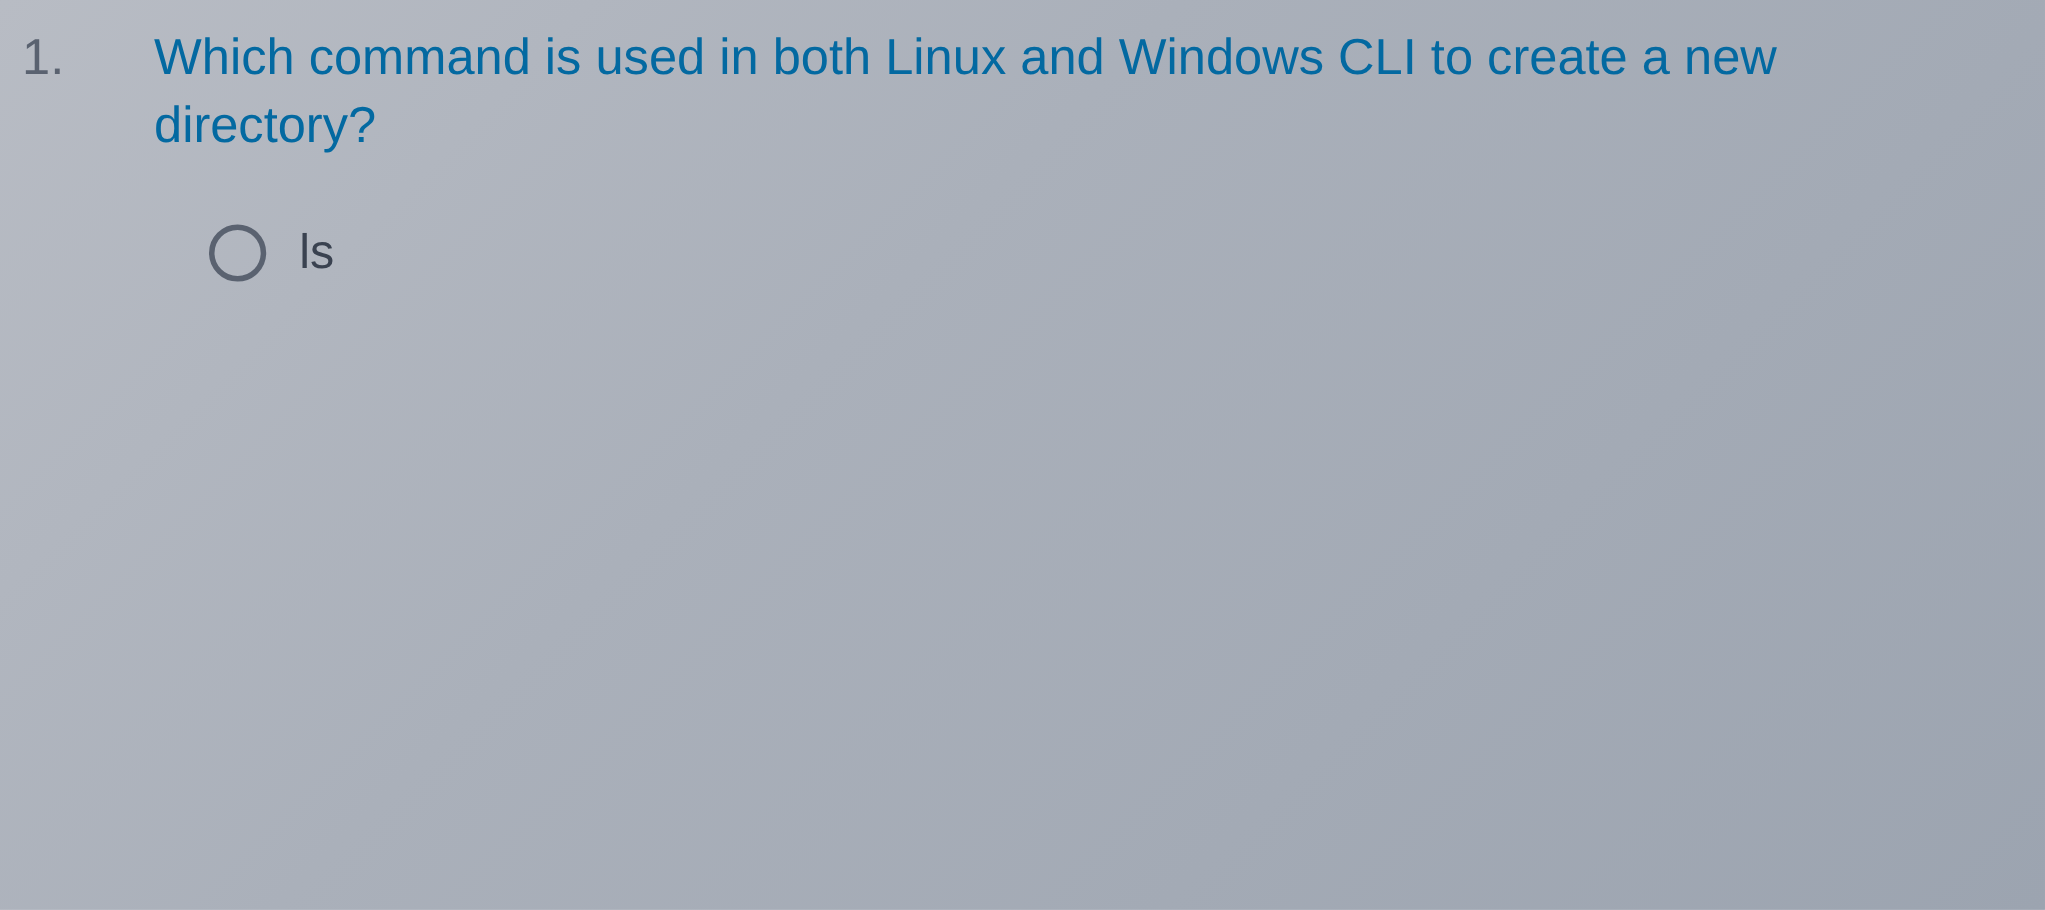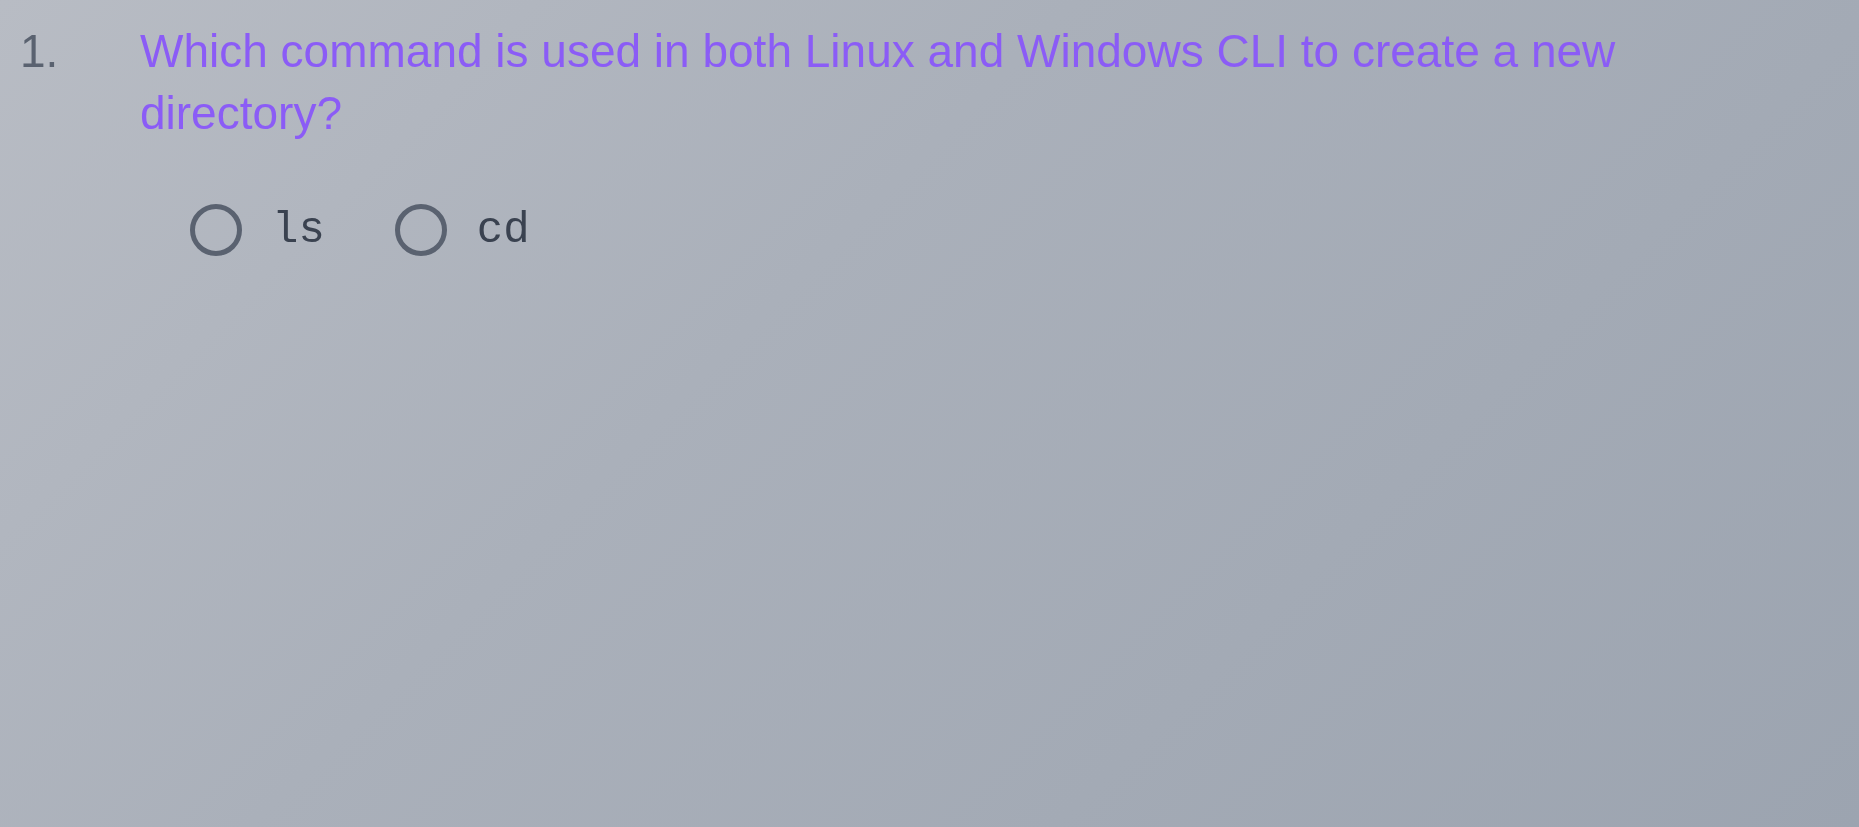--- a/index.html
+++ b/index.html
@@ -23,31 +23,30 @@
   }
   .qnum {
     font-size: 46px;
     color: #5a6270;
     width: 120px;
     flex-shrink: 0;
     padding-top: 4px;
   }
   .qtext {
     font-size: 46px;
-    color: #8b5cf6;
+    color: #0369a1;
     line-height: 1.35;
     padding-right: 20px;
   }
   .options {
     margin-left: 170px;
     margin-top: 60px;
     display: flex;
-    flex-direction: row;
+    flex-direction: column;
     gap: 70px;
-    font-family: Liberation Mono, monospace;
   }
   .option {
     display: flex;
     align-items: center;
     gap: 30px;
     cursor: pointer;
   }
   .radio {
     width: 52px;
     height: 52px;
@@ -68,18 +67,14 @@
 <div class="container">
   <div class="question-row">
     <div class="qnum">1.</div>
     <div class="qtext">Which command is used in both Linux and Windows CLI to create a new directory?</div>
   </div>
   <div class="options">
     <div class="option">
       <div class="radio"></div>
       <div class="option-label">ls</div>
     </div>
-    <div class="option">
-      <div class="radio"></div>
-      <div class="option-label">cd</div>
-    </div>
   </div>
 </div>
 
 </body></html>

